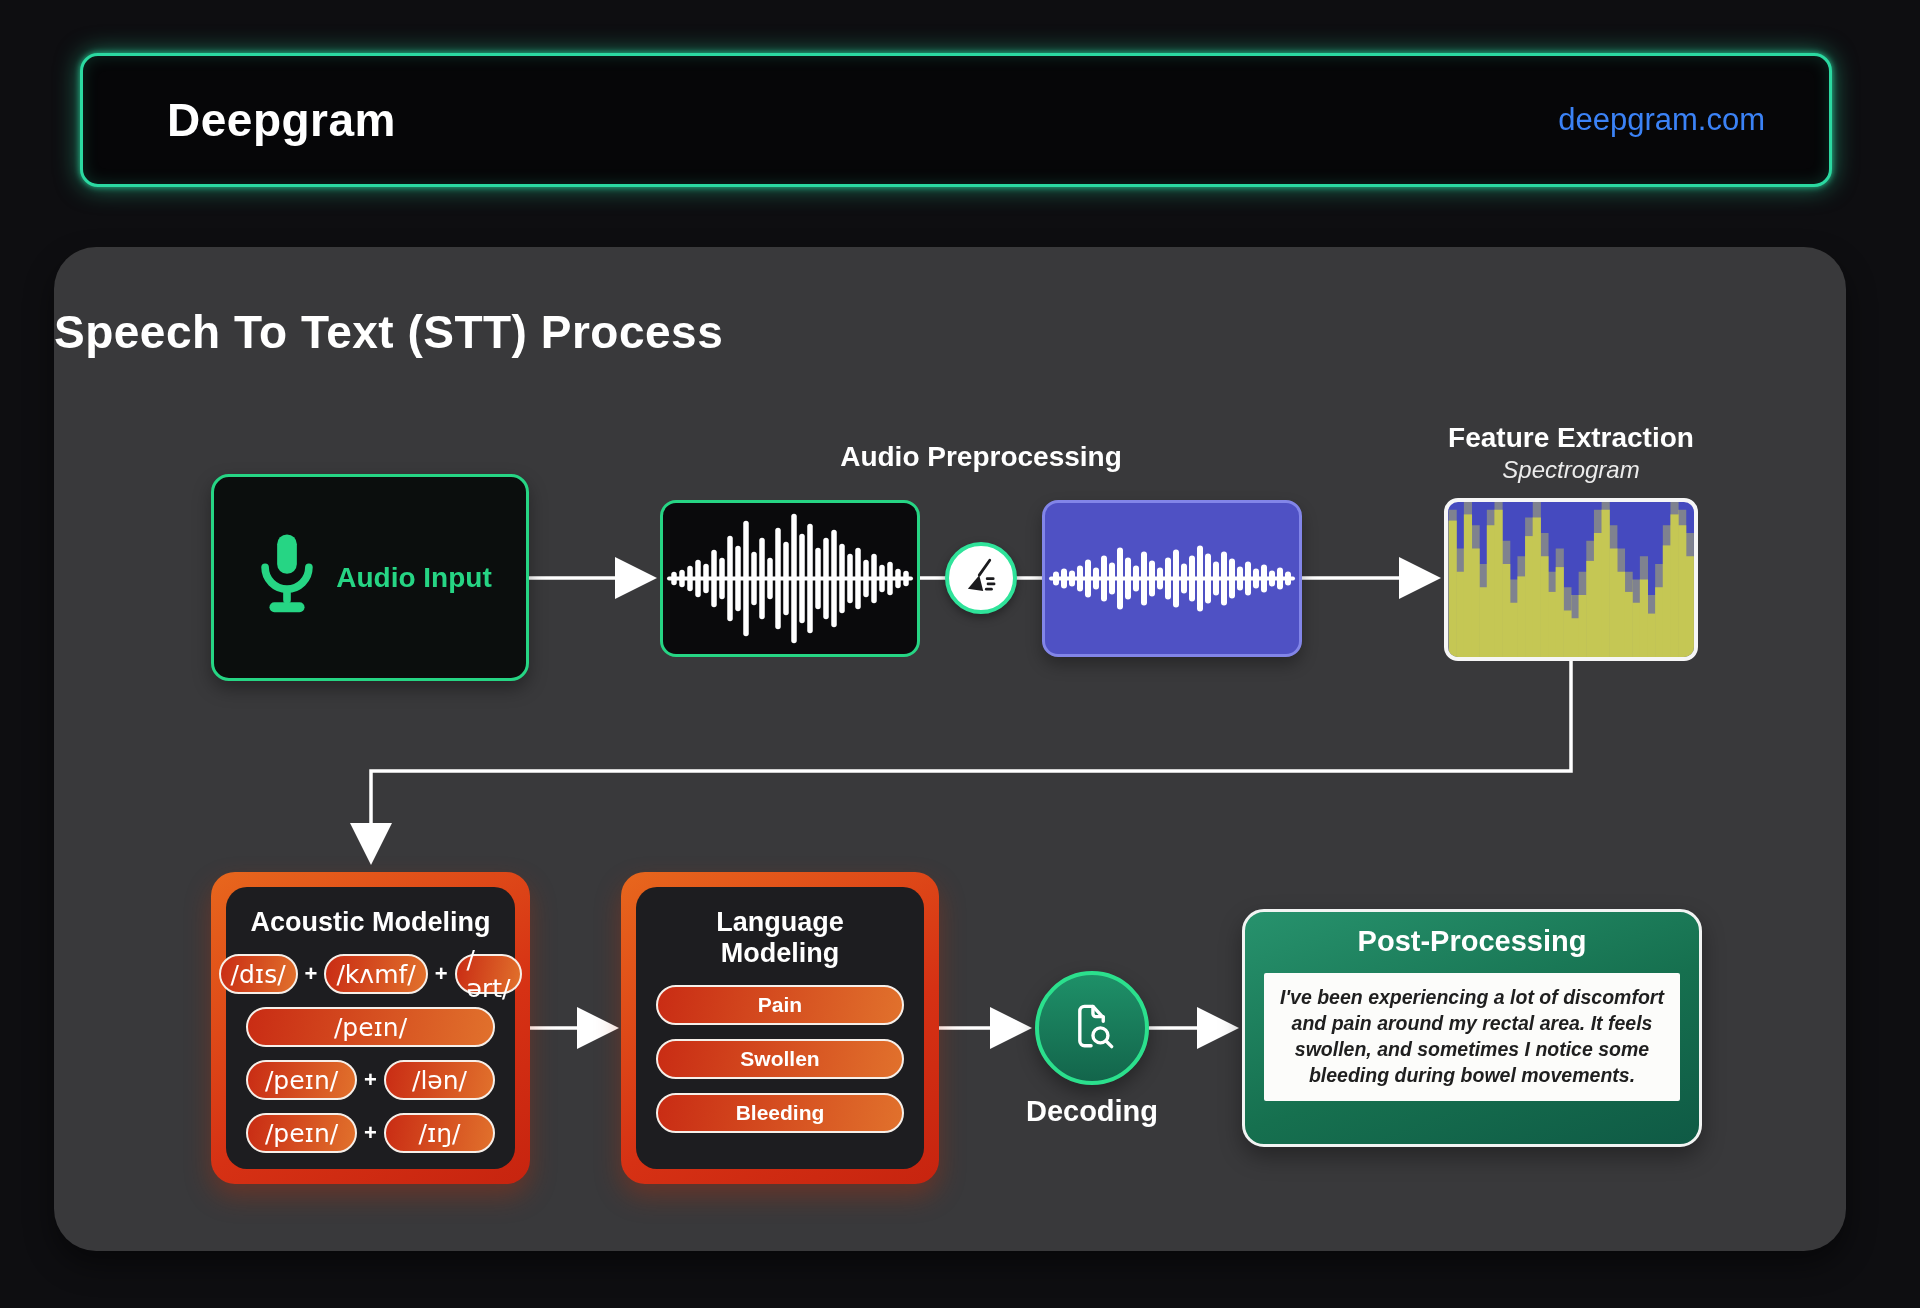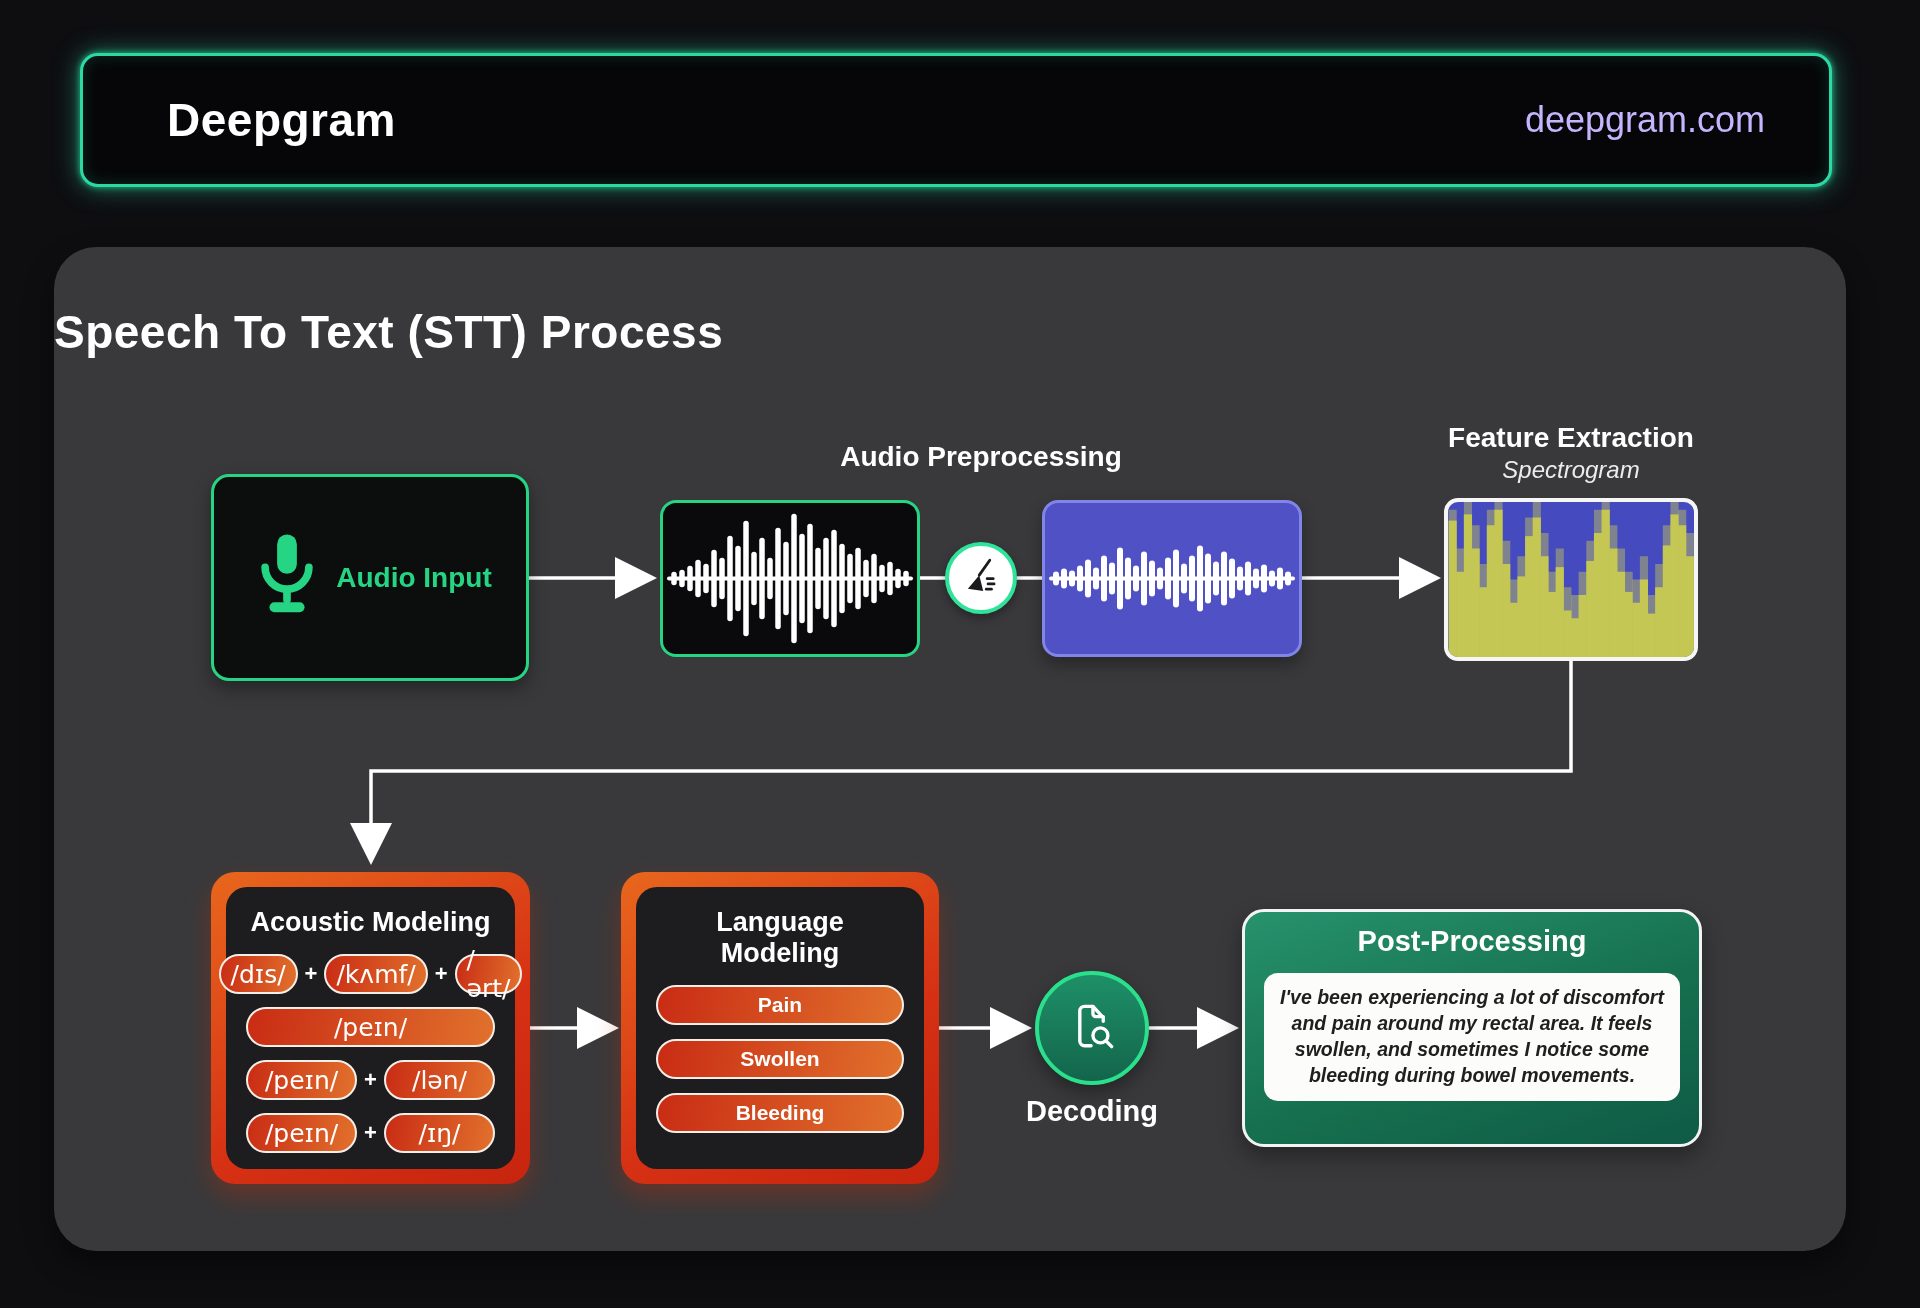--- a/index.html
+++ b/index.html
@@ -5,21 +5,21 @@
   html,body{margin:0;padding:0;background:#0e0e11;width:1920px;height:1308px;overflow:hidden;
     font-family:"Liberation Sans","DejaVu Sans",sans-serif;-webkit-font-smoothing:antialiased;}
   .page{position:relative;width:1920px;height:1088px;}
 
   
   .topbar{position:absolute;left:80px;top:53px;width:1752px;height:134px;background:#060608;
     border:3px solid #2bd9a1;border-radius:18px;
     box-shadow:0 0 24px rgba(43,217,161,.55),0 0 6px rgba(43,217,161,.8),inset 0 0 16px rgba(43,217,161,.18);
     display:flex;align-items:center;justify-content:space-between;box-sizing:border-box;padding:0 64px 0 84px;}
   .logo{color:#fff;font-size:46px;font-weight:800;letter-spacing:.5px;}
-  .site{color:#c4b5fd;font-size:36px;font-weight:400;}
+  .site{color:#3b82f6;font-size:31px;font-weight:400;}
 
   
   .panel{position:absolute;left:54px;top:247px;width:1792px;height:1004px;background:#39393b;
     border-radius:42px;box-shadow:0 14px 30px rgba(0,0,0,.45);}
   .connectors{position:absolute;inset:0;width:100%;height:100%;pointer-events:none;z-index:1;}
   .panel > *{z-index:2;}
 
   .title{position:absolute;left:0;top:58px;width:100%;text-align:left;color:#fff;
     font-size:46px;font-weight:800;letter-spacing:.5px;margin:0;}
 
@@ -74,21 +74,21 @@
     background:linear-gradient(180deg,#1e9068 0%,#13654b 100%);border:4px solid #2be08d;box-sizing:border-box;
     display:flex;align-items:center;justify-content:center;box-shadow:0 8px 18px rgba(0,0,0,.35);}
   .decode-label{position:absolute;left:918px;top:848px;width:240px;text-align:center;color:#fff;
     font-size:29px;font-weight:800;}
 
   
   .post{position:absolute;left:1188px;top:662px;width:460px;height:238px;border-radius:22px;box-sizing:border-box;
     background:linear-gradient(160deg,#27926d 0%,#16704f 55%,#0f5a45 100%);border:3px solid #f2f4f3;
     overflow:hidden;box-shadow:0 10px 22px rgba(0,0,0,.35);}
   .post-title{margin:13px 0 9px;text-align:center;color:#fff;font-size:29px;font-weight:800;}
-  .post-card{margin:15px 19px 16px;background:#fcfcfa;border-radius:14px;padding:12px 14px;box-sizing:border-box;}
+  .post-card{margin:15px 19px 16px;background:#fcfcfa;border-radius:2px;padding:12px 14px;box-sizing:border-box;}
   .post-text{margin:0;color:#1f1f1f;font-size:19.5px;font-style:italic;font-weight:700;line-height:1.33;text-align:center;}
 </style>
 </head>
 <body>
 
 <div class="page">
 
   <header class="topbar">
     <div class="logo">Deepgram</div>
     <div class="site">deepgram.com</div>

